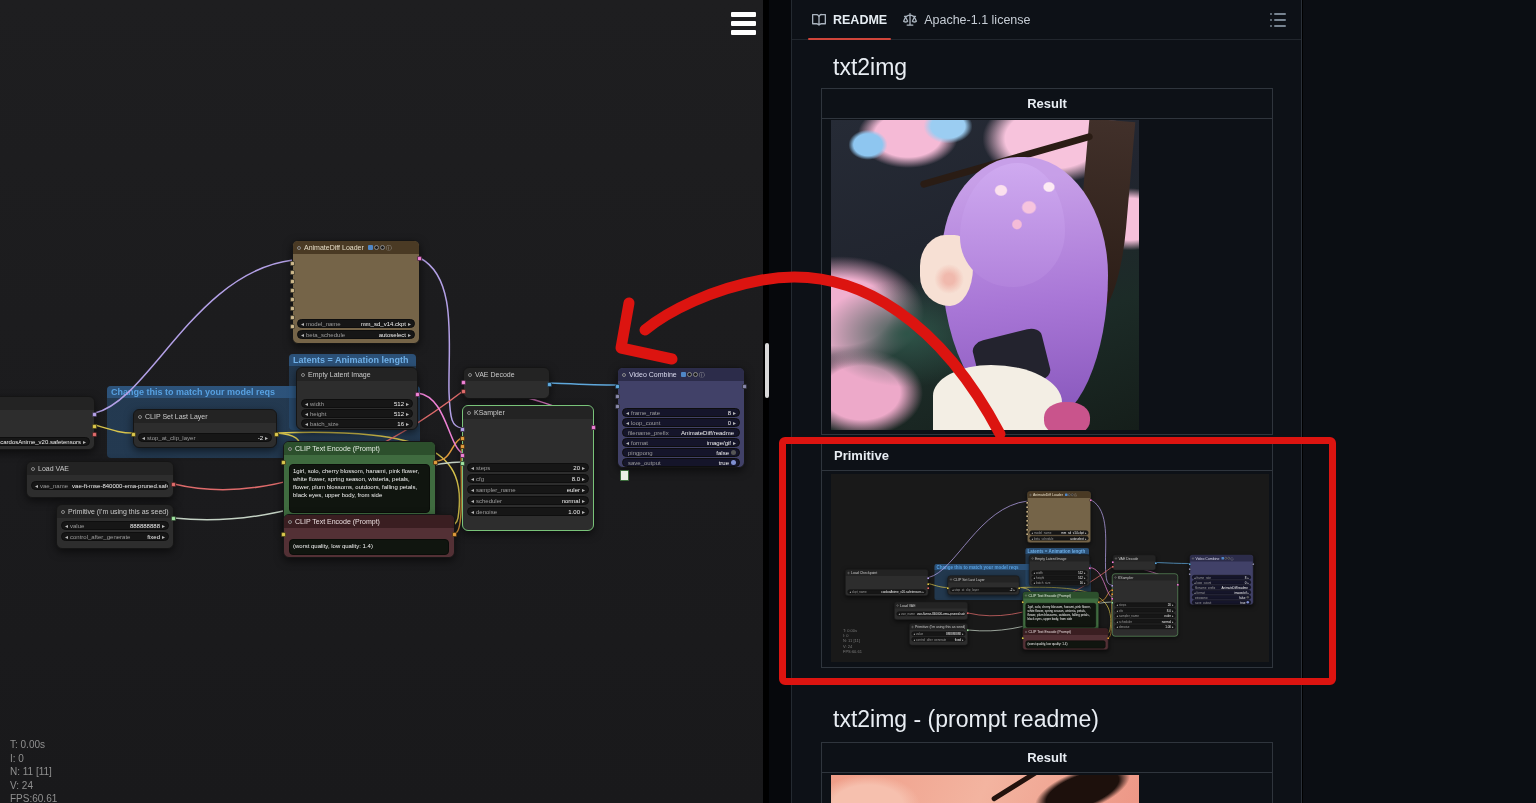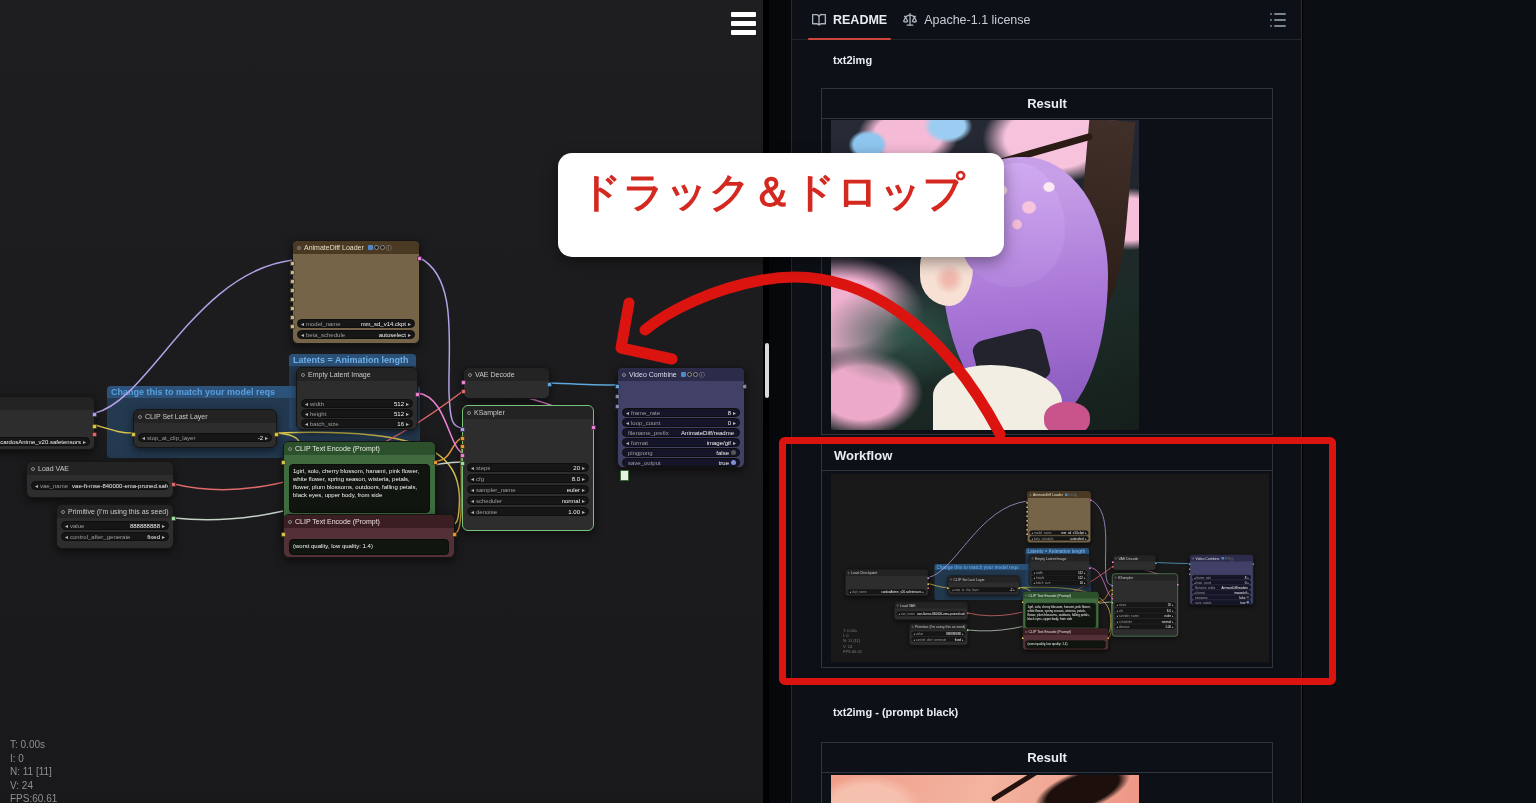--- a/index.html
+++ b/index.html
@@ -42,21 +42,21 @@
   .void{position:absolute;left:1303px;top:0;width:233px;height:803px;background:#0b0e13;}
   .tabbar{position:absolute;left:0;top:0;right:0;height:40px;border-bottom:1px solid #21262d;display:flex;align-items:center;padding:0 12px;}
   .tab{position:relative;height:40px;display:flex;align-items:center;gap:7px;padding:0 8px;color:#e6edf3;font-size:12.5px;font-weight:bold;cursor:pointer;}
   .tab.inactive{font-weight:normal;color:#c6cdd5;}
   .tab .under{position:absolute;left:4px;right:4px;bottom:0;height:2px;background:#d0453a;border-radius:2px;}
   .tab svg{flex:0 0 auto;}
   .outline-btn{margin-left:auto;width:22px;height:18px;display:flex;flex-direction:column;justify-content:space-between;padding:2px 3px;cursor:pointer;}
   .outline-btn .row{display:flex;align-items:center;gap:2px;}
   .outline-btn .d{width:2px;height:2px;background:#768390;border-radius:50%;}
   .outline-btn .l{height:2px;flex:1;background:#768390;border-radius:1px;}
-  .md-h{position:absolute;left:41px;color:#e8edf3;font-size:11px;font-weight:bold;}
+  .md-h{position:absolute;left:41px;color:#e8edf3;font-size:23px;font-weight:normal;}
   .gh-table{position:absolute;left:29px;width:452px;border:1px solid #2f353d;}
   .gh-th{height:30px;border-bottom:1px solid #2f353d;color:#e8edf3;font-size:13px;font-weight:bold;display:flex;align-items:center;justify-content:center;}
   .gh-th.left{justify-content:flex-start;padding-left:12px;}
   .art1{position:absolute;left:39px;top:120px;width:308px;height:310px;overflow:hidden;background:
       radial-gradient(26px 20px at 12% 8%, #8ec6f0 55%, rgba(142,198,240,0) 75%),
       radial-gradient(34px 24px at 38% 2%, #9bcdf2 50%, rgba(155,205,242,0) 72%),
       radial-gradient(95px 60px at 72% 6%, #f7c3dc 50%, rgba(247,195,220,0) 74%),
       radial-gradient(70px 45px at 25% 5%, #f5bad6 48%, rgba(245,186,214,0) 72%),
       radial-gradient(60px 42px at 97% 32%, #f6c0da 50%, rgba(246,192,218,0) 74%),
       radial-gradient(120px 80px at 3% 62%, #f0b0cf 42%, rgba(240,176,207,0) 70%),
@@ -435,21 +435,21 @@
       <div class="a-hairback"></div>
       <div class="a-face"></div>
       <div class="a-hairfront"></div>
       <div class="a-hairflowers"></div>
       <div class="a-collar"></div>
       <div class="a-shirt"></div>
       <div class="a-bow"></div>
     </div>
 
     <div class="gh-table" style="top:440px;height:228px;">
-      <div class="gh-th left">Workflow</div>
+      <div class="gh-th left">Primitive</div>
     </div>
     <div class="wf-img">
       <div class="wf-clone" id="graph-thumb">
           <div class="ngroup" style="left: 107px; top: 386px; width: 313px; height: 72px; background: rgba(44, 88, 132, 0.5);">
             <div class="ngroup-title" style="background: rgba(52, 104, 156, 0.55); color: rgb(87, 160, 224);">Change this to match your model reqs</div>
           </div>
           <div class="ngroup" style="left: 289px; top: 354px; width: 127px; height: 76px; background: rgba(44, 88, 132, 0.45);">
             <div class="ngroup-title" style="background: rgba(52, 104, 156, 0.55); color: rgb(111, 176, 232);">Latents = Animation length</div>
           </div>
           <svg class="wires" width="763" height="803">
@@ -725,35 +725,32 @@
         </div>
       <div class="mini-stats">
         <div>T: 0.00s</div>
         <div>I: 0</div>
         <div>N: 11 [11]</div>
         <div>V: 24</div>
         <div>FPS:60.61</div>
       </div>
     </div>
 
-    <div class="md-h" style="top:706px;">txt2img - (prompt black)</div>
+    <div class="md-h" style="top:706px;">txt2img - (prompt readme)</div>
 
     <div class="gh-table" style="top:742px;height:61px;border-bottom:none;">
       <div class="gh-th">Result</div>
     </div>
     <div class="art2">
       <div class="a2-branch"></div>
       <div class="a2-branch2"></div>
     </div>
   </div>
 
   <div class="void"></div>
 
   <div class="red-box"></div>
   <svg class="arrow-svg" width="1536" height="803" viewBox="0 0 1536 803">
     <path d="M 1000 434 C 945 330 862 262 762 280 C 712 289 668 311 645 330" fill="none" stroke="#dc1410" stroke-width="11" stroke-linecap="round"></path>
     <path d="M 629 303 L 621 348 L 672 359" fill="none" stroke="#dc1410" stroke-width="11" stroke-linecap="round" stroke-linejoin="round"></path>
   </svg>
-  <div class="banner">
-    <span>ドラック＆ドロップ</span>
-  </div>
 
 </div>
 
 </body></html>

